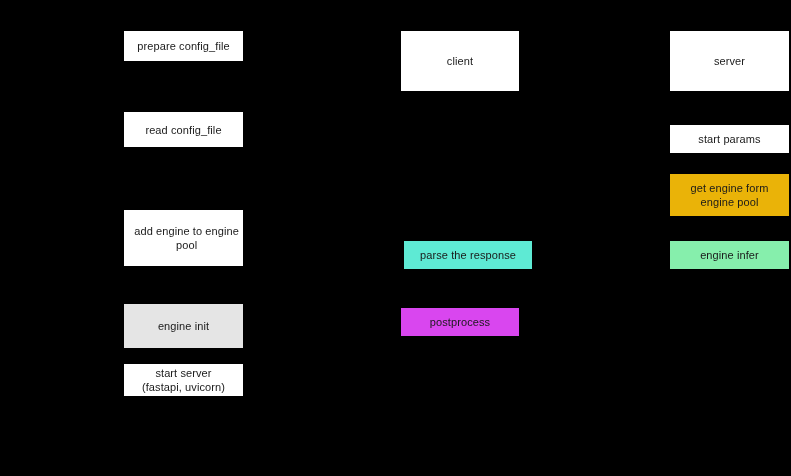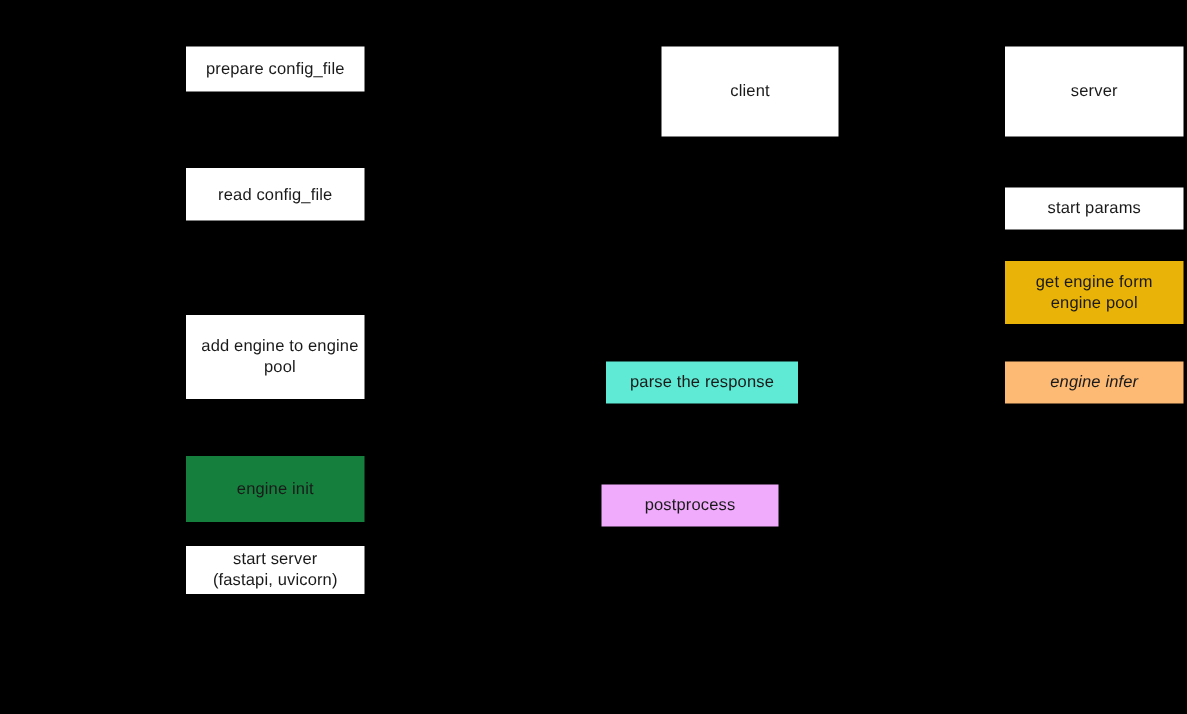--- a/index.html
+++ b/index.html
@@ -39,24 +39,24 @@
   }
 </style>
 </head>
 <body>
 
 <div id="canvas" style="background: rgb(0, 0, 0);">
     <div class="node" style="left: 124px; top: 31px; width: 119px; height: 30px; background: rgb(255, 255, 255); color: rgb(26, 26, 26);"><span>prepare config_file</span></div>
     <div class="node" style="left: 124px; top: 112px; width: 119px; height: 35px; background: rgb(255, 255, 255); color: rgb(26, 26, 26);"><span>read config_file</span></div>
     <div class="node" style="left: 124px; top: 210px; width: 119px; height: 56px; background: rgb(255, 255, 255); color: rgb(26, 26, 26); justify-content: flex-end;"><span>add engine to engine
 pool</span></div>
-    <div class="node" style="left: 124px; top: 304px; width: 119px; height: 44px; background: #15803d; color: rgb(26, 26, 26);"><span>engine init</span></div>
+    <div class="node" style="left: 124px; top: 304px; width: 119px; height: 44px; background: #e5e5e5; color: rgb(26, 26, 26);"><span>engine init</span></div>
     <div class="node" style="left: 124px; top: 364px; width: 119px; height: 32px; background: rgb(255, 255, 255); color: rgb(26, 26, 26);"><span>start server
 (fastapi, uvicorn)</span></div>
-    <div class="node" style="left: 401px; top: 31px; width: 118px; height: 60px; background: rgb(255, 255, 255); color: rgb(26, 26, 26); margin-left: 40px;"><span>client</span></div>
+    <div class="node" style="left: 401px; top: 31px; width: 118px; height: 60px; background: rgb(255, 255, 255); color: rgb(26, 26, 26);"><span>client</span></div>
     <div class="node" style="left: 404px; top: 241px; width: 128px; height: 26px; background: #5eead4; color: rgb(26, 26, 26);"><span>parse the response</span></div>
-    <div class="node" style="left: 401px; top: 308px; width: 118px; height: 26px; background: #f0abfc; color: rgb(26, 26, 26); margin-top: 15px;"><span>postprocess</span></div>
+    <div class="node" style="left: 401px; top: 308px; width: 118px; height: 26px; background: #d946ef; color: rgb(26, 26, 26);"><span>postprocess</span></div>
     <div class="node" style="left: 670px; top: 31px; width: 119px; height: 60px; background: rgb(255, 255, 255); color: rgb(26, 26, 26);"><span>server</span></div>
     <div class="node" style="left: 670px; top: 125px; width: 119px; height: 26px; background: rgb(255, 255, 255); color: rgb(26, 26, 26);"><span>start params</span></div>
     <div class="node" style="left: 670px; top: 174px; width: 119px; height: 42px; background: #eab308; color: rgb(26, 26, 26);"><span>get engine form
 engine pool</span></div>
-    <div class="node" style="left: 670px; top: 241px; width: 119px; height: 26px; background: #fdba74; color: rgb(26, 26, 26); font-style: italic;"><span>engine infer</span></div>
+    <div class="node" style="left: 670px; top: 241px; width: 119px; height: 26px; background: #86efac; color: rgb(26, 26, 26);"><span>engine infer</span></div>
   </div>
 
 </body></html>

